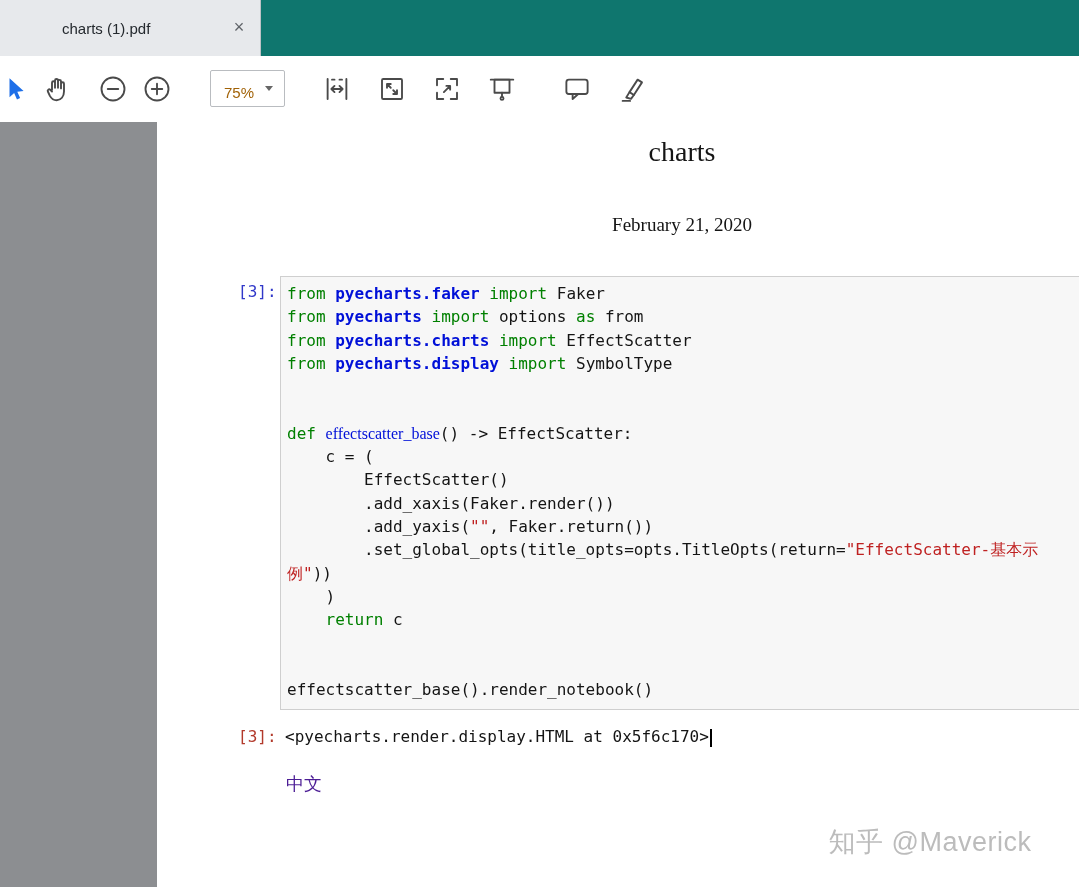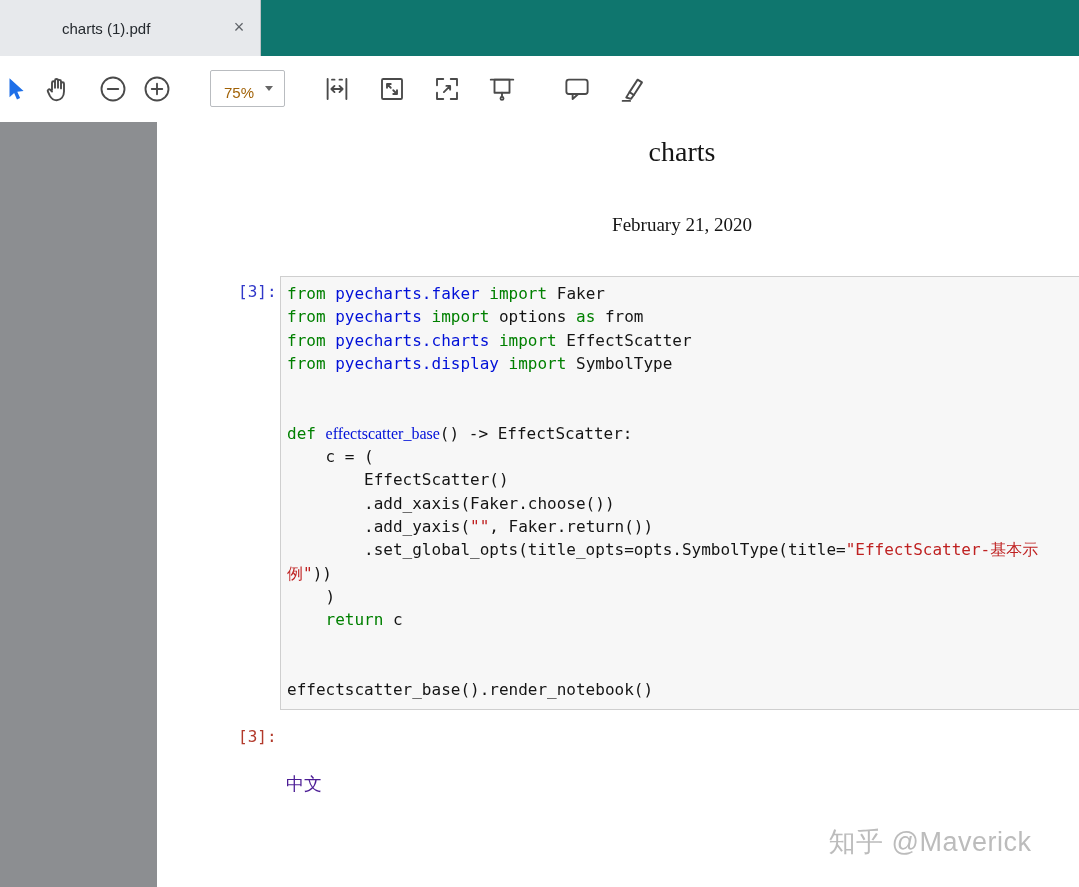--- a/index.html
+++ b/index.html
@@ -46,21 +46,21 @@
                 font-family:"DejaVu Sans Mono", monospace; font-size:16px; white-space:pre; }
   .out-prompt { position:absolute; left:81px;  top:605px; color:var(--outcolor,#b2392b);
                 font-family:"DejaVu Sans Mono", monospace; font-size:16px; white-space:pre; }
 
   .code-cell { position:absolute; left:123px; top:154px; width:882px;
                background:#f7f7f7; border:1px solid #cfcfcf;
                padding:5px 8px 8px 6px; }
   .code-line { white-space:pre; line-height:23.3px; min-height:23.3px;
                font-family:"DejaVu Sans Mono", monospace; font-size:16px; color:#141414; }
   .tok-k { color:var(--keyword,#008000); font-weight:normal;text-align:center; }
-  .tok-b { color:var(--module,#0010d8); font-weight:normal;margin-top:16px; }
+  .tok-b { color:var(--module,#0010d8); font-weight:bold;margin-top:16px; }
   .tok-f { color:var(--function,#0010d8);font-family:Liberation Serif, serif; }
   .tok-s { color:var(--string,#bf2121); }
 
   .out-text { position:absolute; left:128px; top:605px; white-space:pre;
               font-family:"DejaVu Sans Mono", monospace; font-size:16px; color:#141414; }
   .caret { display:inline-block; width:2px; height:18px; background:#000;
            vertical-align:middle; margin-left:1px; }
 
   .cjk { position:absolute; left:129px; top:650px;
          font-family:"Liberation Serif", serif; font-size:18px; color:#4c1d95; }
@@ -172,30 +172,31 @@
     <div>
         <div class="code-line"><span class="tok-k">from</span><span> </span><span class="tok-b">pyecharts.faker</span><span> </span><span class="tok-k">import</span><span> Faker</span></div>
         <div class="code-line"><span class="tok-k">from</span><span> </span><span class="tok-b">pyecharts</span><span> </span><span class="tok-k">import</span><span> options </span><span class="tok-k">as</span><span> from</span></div>
         <div class="code-line"><span class="tok-k">from</span><span> </span><span class="tok-b">pyecharts.charts</span><span> </span><span class="tok-k">import</span><span> EffectScatter</span></div>
         <div class="code-line"><span class="tok-k">from</span><span> </span><span class="tok-b">pyecharts.display</span><span> </span><span class="tok-k">import</span><span> SymbolType</span></div>
         <div class="code-line">&nbsp;</div>
         <div class="code-line">&nbsp;</div>
         <div class="code-line"><span class="tok-k">def</span><span> </span><span class="tok-f">effectscatter_base</span><span>() -&gt; EffectScatter:</span></div>
         <div class="code-line"><span>    c = (</span></div>
         <div class="code-line"><span>        EffectScatter()</span></div>
-        <div class="code-line"><span>        .add_xaxis(Faker.choose())</span></div>
+        <div class="code-line"><span>        .add_xaxis(Faker.render())</span></div>
         <div class="code-line"><span>        .add_yaxis(</span><span class="tok-s">""</span><span>, Faker.return())</span></div>
-        <div class="code-line"><span>        .set_global_opts(title_opts=opts.SymbolType(title=</span><span class="tok-s">"EffectScatter-基本示</span></div>
+        <div class="code-line"><span>        .set_global_opts(title_opts=opts.TitleOpts(return=</span><span class="tok-s">"EffectScatter-基本示</span></div>
         <div class="code-line"><span class="tok-s">例"</span><span>))</span></div>
         <div class="code-line"><span>    )</span></div>
         <div class="code-line"><span>    </span><span class="tok-k">return</span><span> c</span></div>
         <div class="code-line">&nbsp;</div>
         <div class="code-line">&nbsp;</div>
         <div class="code-line"><span>effectscatter_base().render_notebook()</span></div>
       </div>
   </div>
 
   <span class="out-prompt">[3]:</span>
+  <div class="out-text"><span>&lt;pyecharts.render.display.HTML at 0x5f6c170&gt;</span><span class="caret"></span></div>
 
   <div class="cjk">中文</div>
 
   <div class="watermark">知乎 @Maverick</div>
 </div>
 
 </body></html>

